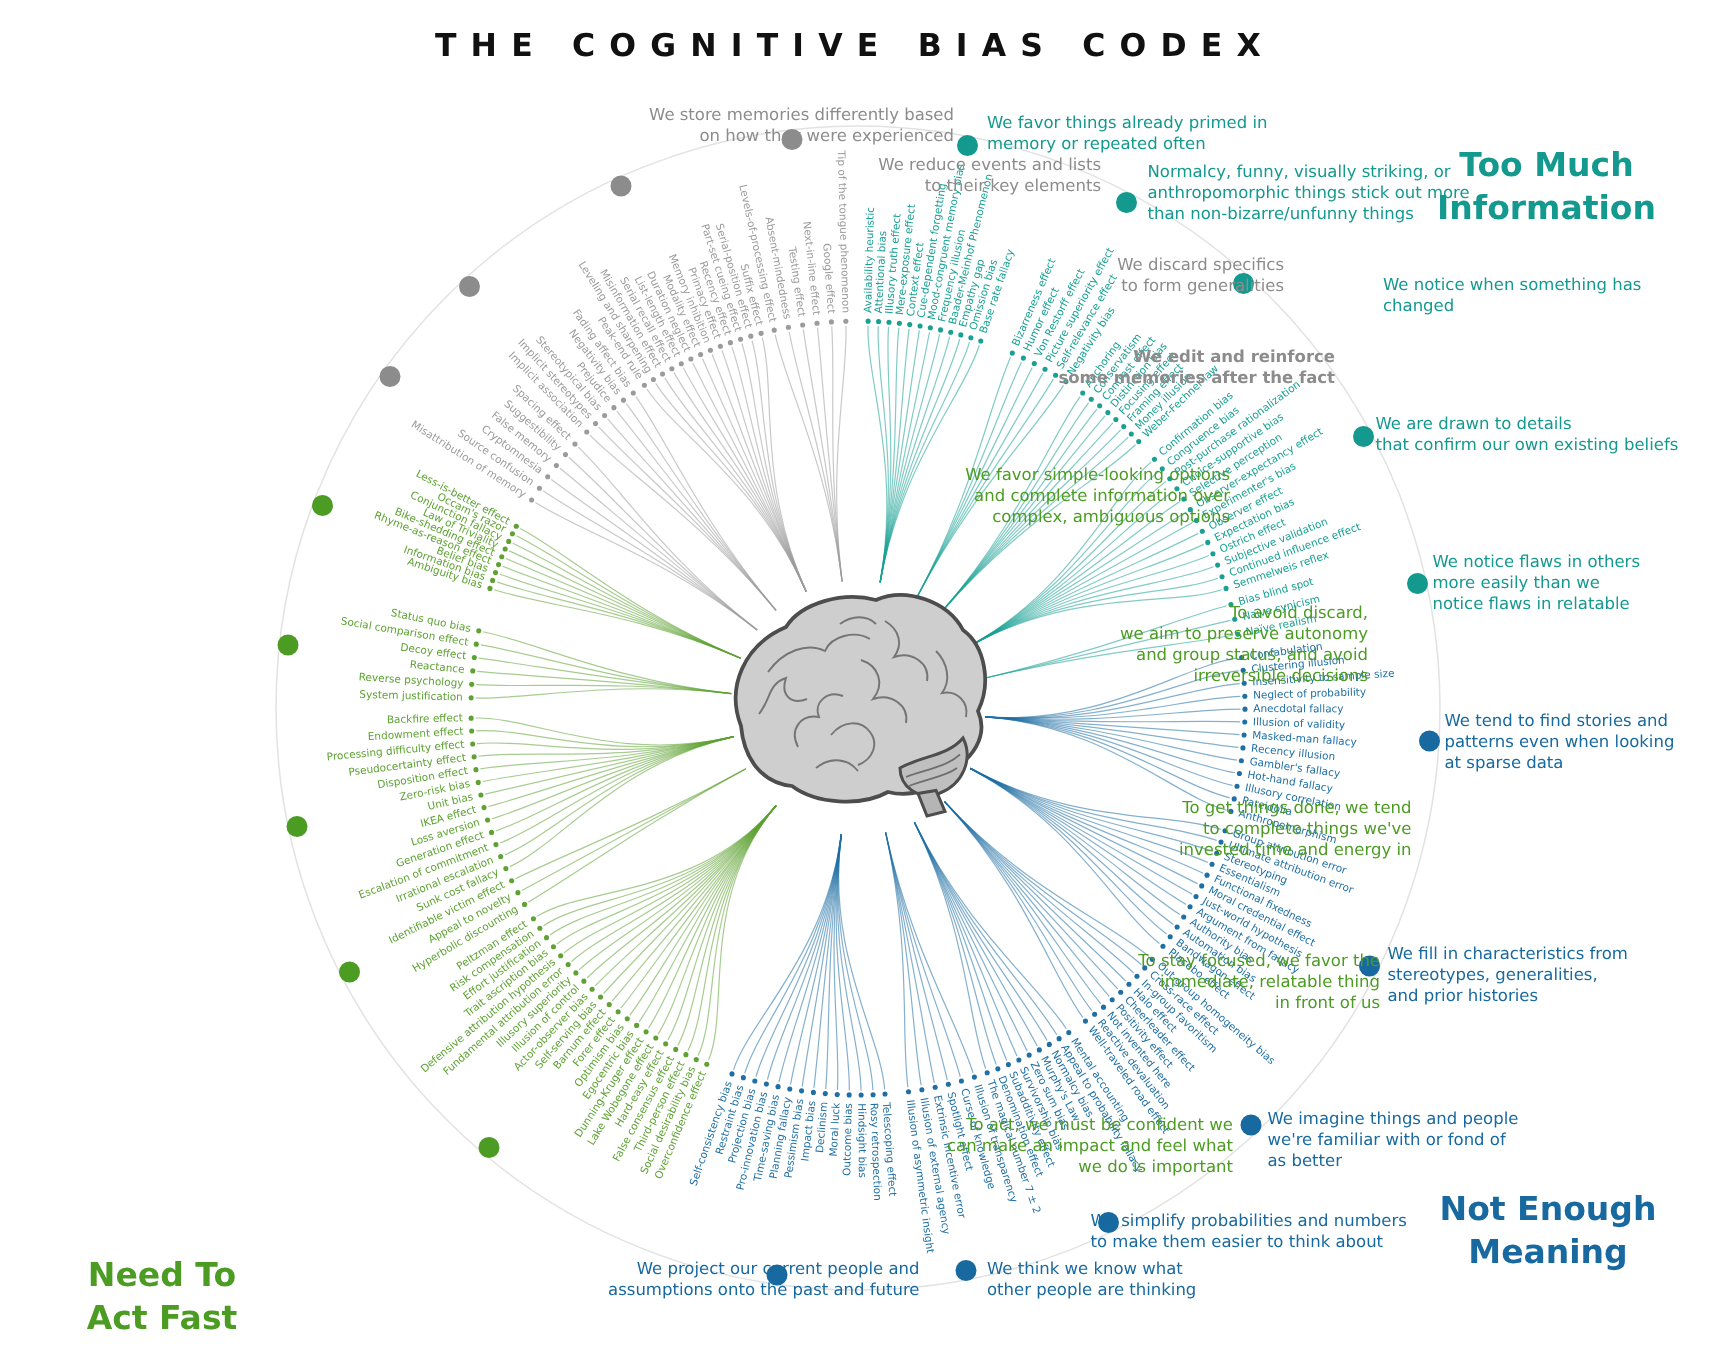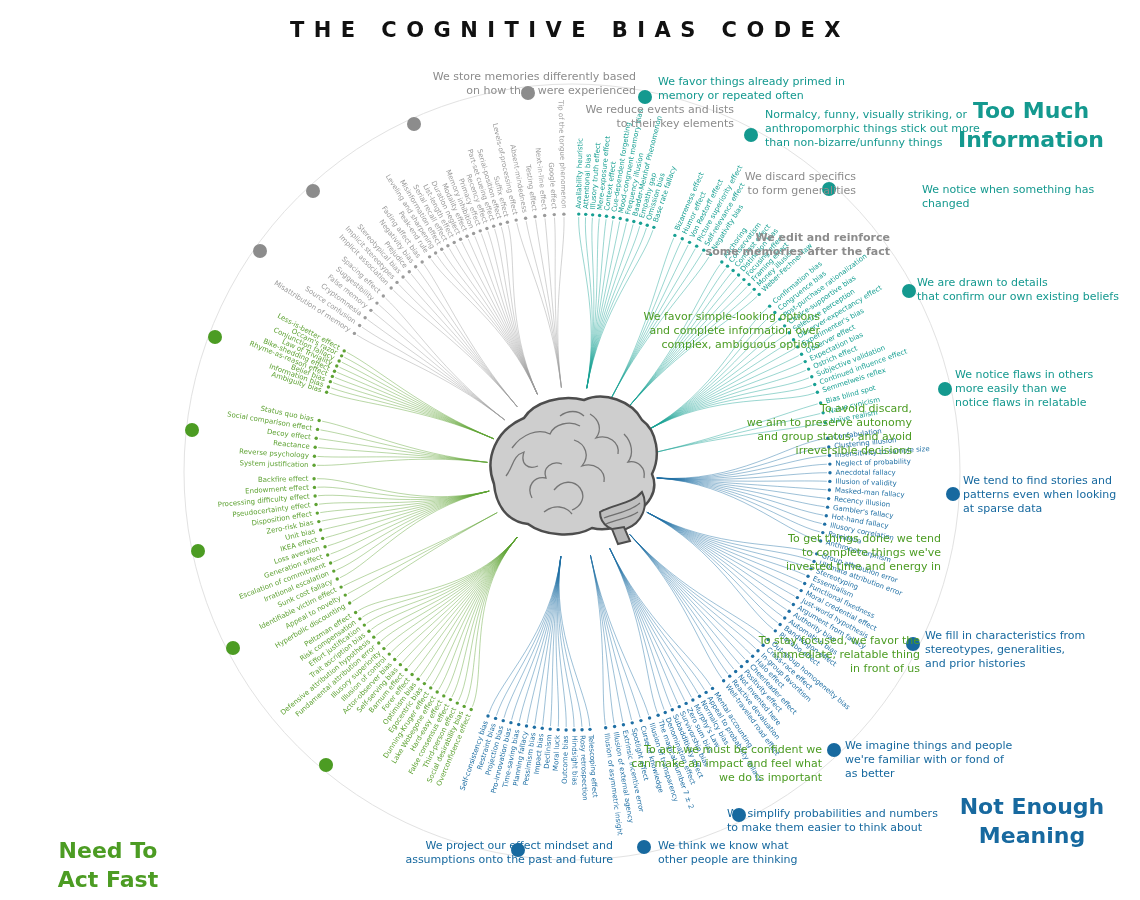--- a/index.html
+++ b/index.html
@@ -677,21 +677,21 @@
         <div>We simplify probabilities and numbers</div>
         <div>to make them easier to think about</div>
       </div>
       <div class="cat-dot" style="left: 637.234px; top: 840.108px; background: rgb(23, 105, 159);"></div>
       <div class="cat-desc al-left" style="left: 658px; top: 839px; color: rgb(23, 105, 159);">
         <div>We think we know what</div>
         <div>other people are thinking</div>
       </div>
       <div class="cat-dot" style="left: 511.176px; top: 843.189px; background: rgb(23, 105, 159);"></div>
       <div class="cat-desc al-right" style="right: 527px; top: 839px; color: rgb(23, 105, 159);">
-        <div>We project our effect mindset and</div>
+        <div>We project our current people and</div>
         <div>assumptions onto the past and future</div>
       </div>
       <div class="cat-dot" style="left: 319.455px; top: 757.629px; background: rgb(76, 156, 35);"></div>
       <div class="cat-desc al-right" style="right: 318px; top: 743px; color: rgb(76, 156, 35);">
         <div>To act, we must be confident we</div>
         <div>can make an impact and feel what</div>
         <div>we do is important</div>
       </div>
       <div class="cat-dot" style="left: 226.162px; top: 641.388px; background: rgb(76, 156, 35);"></div>
       <div class="cat-desc al-right" style="right: 220px; top: 634px; color: rgb(76, 156, 35);">

